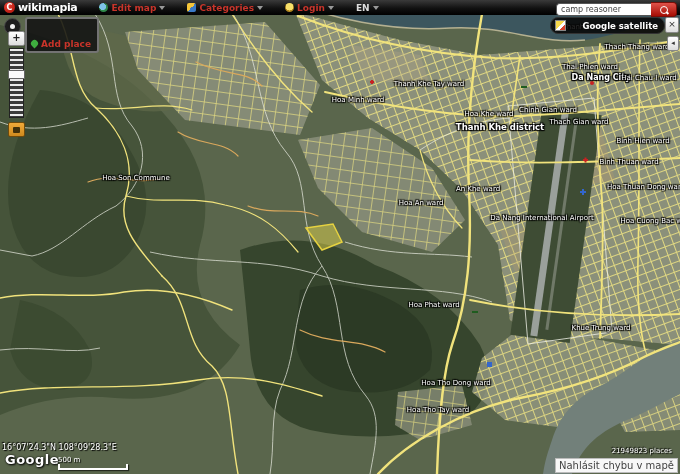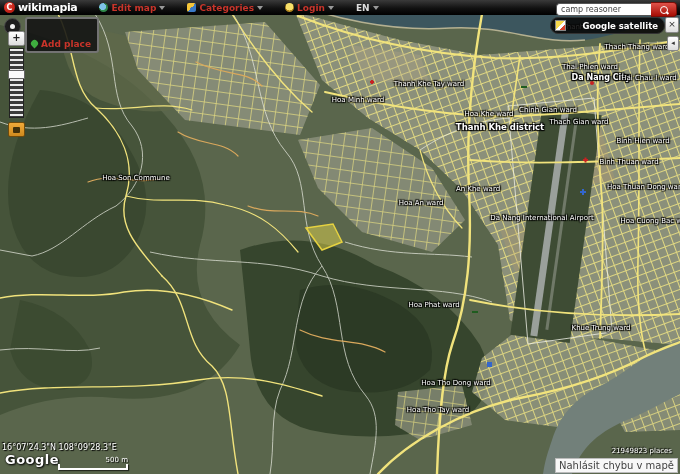--- a/index.html
+++ b/index.html
@@ -108,21 +108,21 @@
   
   .coords {
     position:absolute; left:2px; top:443px; z-index:30; color:#fff; font-size:8px;
     text-shadow:1px 1px 1px #000, -1px -1px 1px #000;
   }
   .glogo {
     position:absolute; left:5px; top:452px; z-index:30; color:#fff; font-size:13px; font-weight:bold;
     letter-spacing:0.5px; text-shadow:1px 1px 2px #000, 0 0 2px #000;
   }
   .scalebar { position:absolute; left:58px; top:456px; z-index:30; width:70px; }
-  .scalebar .sb-label { color:#fff; font-size:7px; text-align:right; text-shadow:1px 1px 1px #000; }
+  .scalebar .sb-label { color:#fff; font-size:7px; text-align:left; text-shadow:1px 1px 1px #000; }
   .scalebar .sb-line { height:4px; border-bottom:2px solid #fff; border-left:2px solid #fff; border-right:2px solid #fff; box-shadow:1px 1px 1px rgba(0,0,0,0.6); }
   .places-count {
     position:absolute; right:8px; top:447px; z-index:30; color:#fff; font-size:7px;
     text-shadow:1px 1px 1px #000, -1px -1px 1px #000;
   }
   .attribution {
     position:absolute; right:97px; top:459px; z-index:30; color:#fff; font-size:6.5px;
     text-shadow:1px 1px 1px #000; white-space:nowrap;
   }
   .attribution .terms { text-decoration:underline; cursor:pointer; margin-left:3px; }

